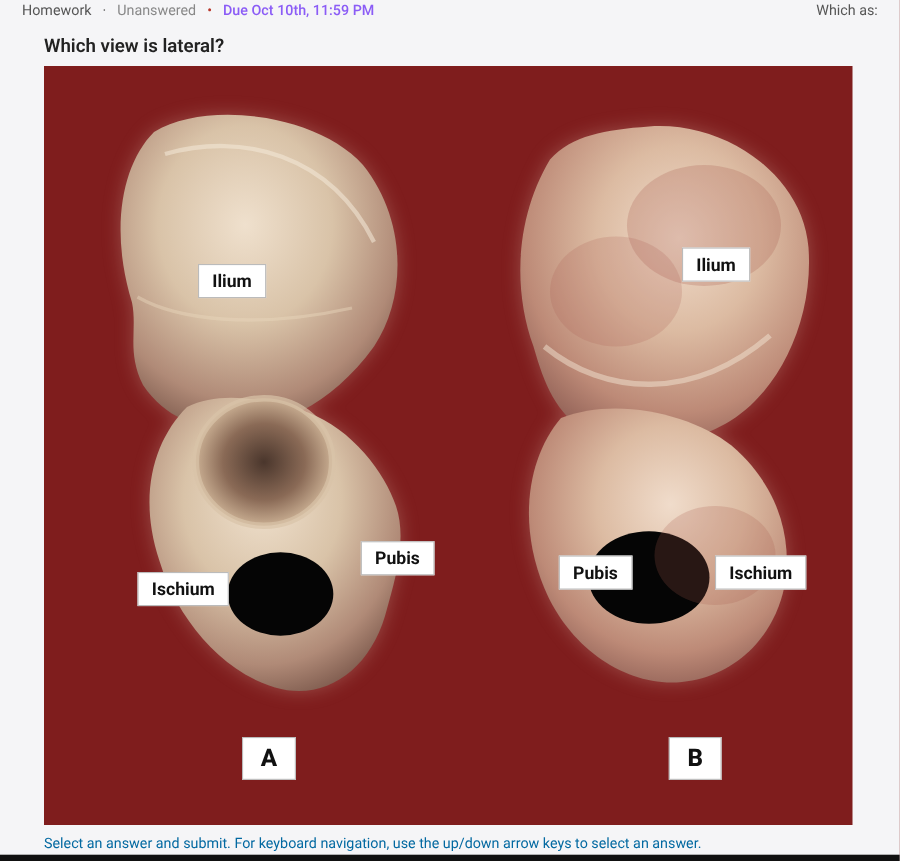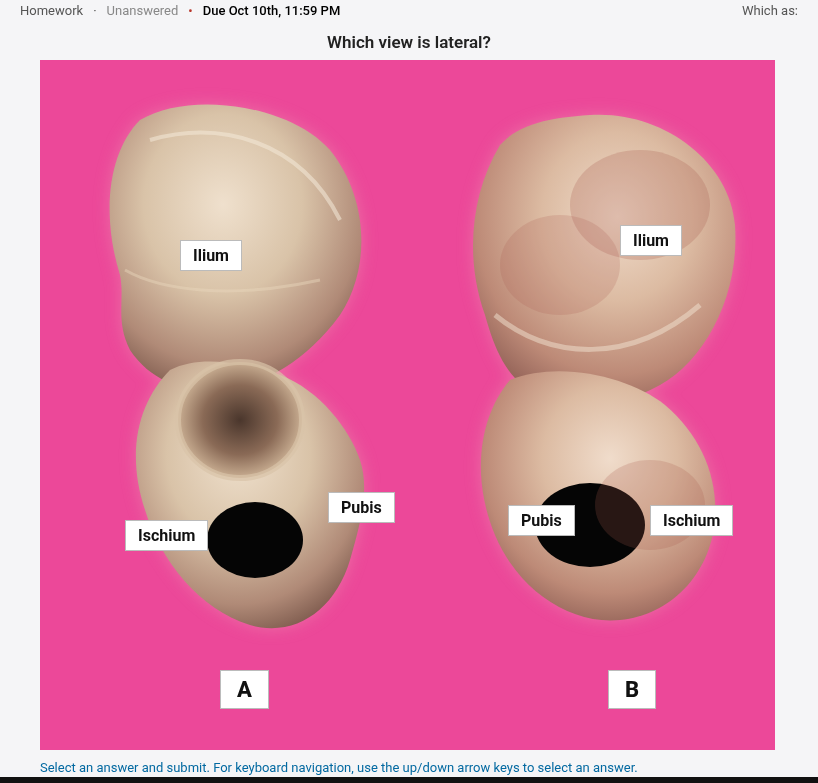--- a/index.html
+++ b/index.html
@@ -14,37 +14,36 @@
     .topbar {
       padding: 0 20px;
       font-size: 13px;
       color: #555;
       display: flex;
       align-items: flex-end;
       gap: 10px;
       height: 18px;
     }
     .topbar .status { color: #888; }
-    .topbar .due { color: #000000; font-weight: 500; }
+    .topbar .due { color: #8b5cf6; font-weight: 500; }
     .topbar .bullet { color: #b8372b; }
     .question {
       padding: 14px 40px 8px 40px;
       font-size: 17px;
       font-weight: 600;
       color: #222;
-      text-align: center;
     }
     .figure-wrap {
       padding: 0 40px;
     }
     .figure {
       position: relative;
       width: 735px;
       height: 690px;
-      background: #ec4899;
+      background: #7f1d1d;
       overflow: hidden;
     }
     
     .bone {
       position: absolute;
       filter: drop-shadow(0 0 8px rgba(240,220,200,0.25));
     }
     .bone svg { display: block; }
     .label {
       position: absolute;

